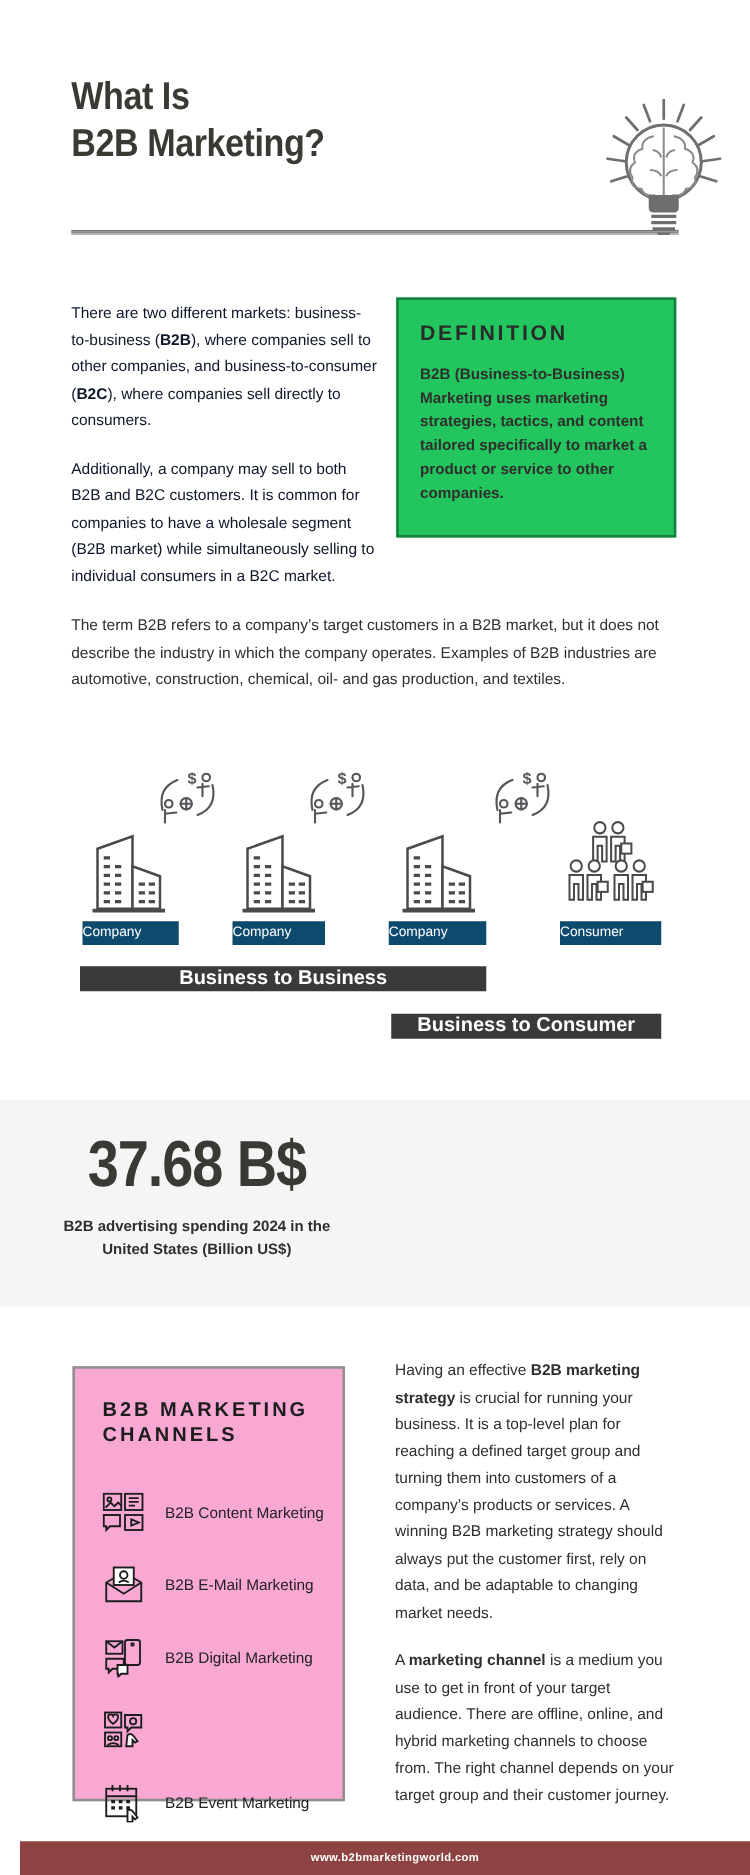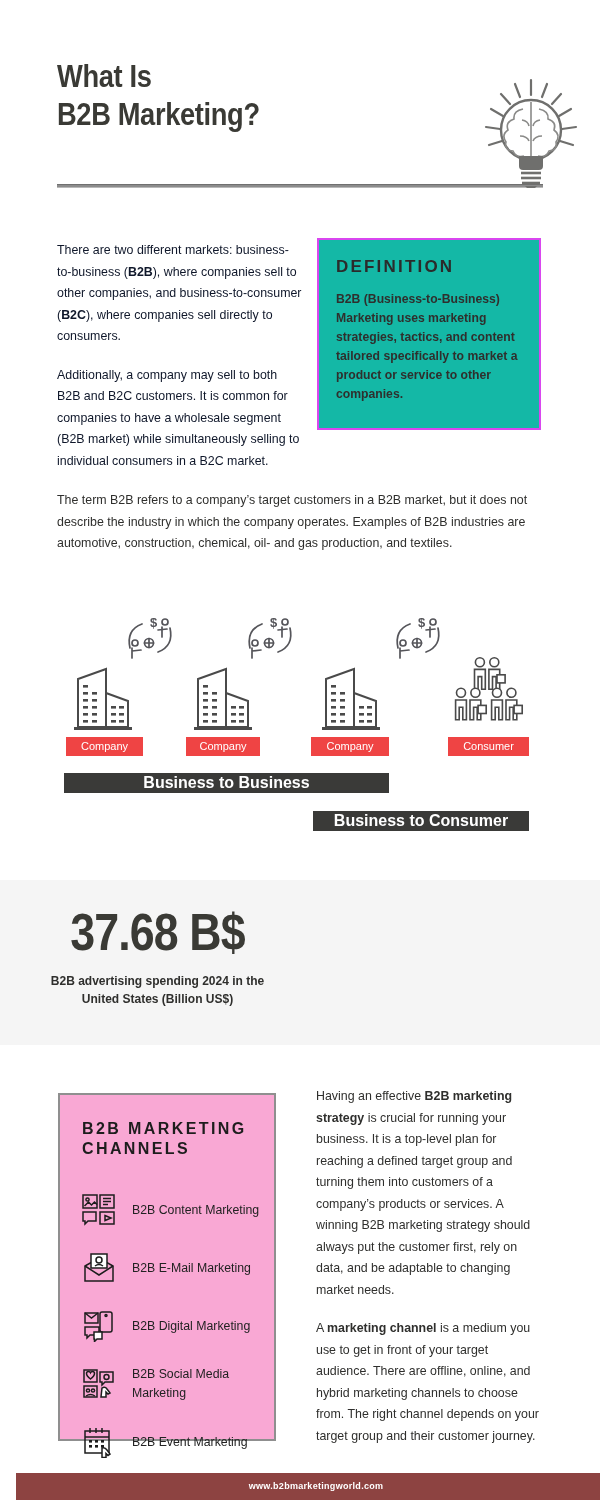--- a/index.html
+++ b/index.html
@@ -38,42 +38,42 @@
   
   .intro-left {
     position: absolute; left: 57px; top: 240px; width: 245px;
     font-size: 12.4px; line-height: 21.5px; color: #0f172a;
   }
   .intro-left p + p { margin-top: 17px; }
   .intro-left b { font-weight: 700; }
 
   .defbox {
     position: absolute; left: 317px; top: 238px; width: 224px; height: 192px;
-    background: #14b8a6; border: 2px solid #d946ef; padding: 17px 16px 0 17px;
+    background: #22c55e; border: 2px solid #15803d; padding: 17px 16px 0 17px;
   }
   .def-title {
     font-family: "Liberation Sans Narrow", "Liberation Sans", sans-serif;
     font-weight: 700; font-size: 17px; letter-spacing: 2.2px; color: #2b2b2b;
     margin-bottom: 13px;
   }
   .def-body { font-size: 12.2px; line-height: 19px; font-weight: 700; color: #2f2f2d; }
 
   .intro-wide {
     position: absolute; left: 57px; top: 490px; width: 486px;
     font-size: 12.4px; line-height: 21.5px; color: #2f2f2d;
   }
 
   
   .diagram { position: absolute; left: 0; top: 600px; width: 600px; height: 240px; }
   .trans-icon { position: absolute; width: 56px; height: 48px; }
   .bldg { position: absolute; width: 72px; height: 72px; }
   .people { position: absolute; width: 84px; height: 72px; }
   .tag {
-    position: absolute; height: 19px; background: #ef4444; color: #fff;
-    font-size: 11px; line-height: 19px; text-align: center; white-space: nowrap;
+    position: absolute; height: 19px; background: #0c4a6e; color: #fff;
+    font-size: 11px; line-height: 19px; text-align: left; white-space: nowrap;
   }
   .flowbar {
     position: absolute; height: 20px; background: #3a3a38; color: #fff;
     font-size: 16px; font-weight: 700; line-height: 20px; text-align: center;
   }
 
   
   .stats {
     position: absolute; left: 0; top: 880px; width: 600px; height: 165px;
     background: #f5f5f5;
@@ -384,21 +384,20 @@
             <path d="M8.5 11 q-4 -3 -4 -5.5 q0 -2 2 -2 q1.4 0 2 1.3 q0.6 -1.3 2 -1.3 q2 0 2 2 q0 2.5 -4 5.5 Z"></path>
             <path d="M18 4 h13 v10 h-8 l-3 3 v-3 h-2 Z"></path>
             <circle cx="24.5" cy="9" r="2.5"></circle>
             <rect x="2" y="18" width="13" height="11"></rect>
             <circle cx="6" cy="22.5" r="1.6"></circle>
               <circle cx="11" cy="22.5" r="1.6"></circle>
             <path d="M4 28 q4.5 -3 9 0"></path>
             <path d="M20 20 q3 -2 5 1 l3 4 l-2 1 l-2 -2 v5 h-5 Z" fill="#fff"></path>
           </g>
         </svg>
-        <span class="chan-label">B2B Social Media Marketing</span>
       </div>
 
       <div class="chan-item">
         <svg class="chan-ico" viewBox="0 0 34 32">
           <g stroke="#1d1d1d" stroke-width="1.5" fill="none">
             <rect x="3" y="5" width="24" height="22"></rect>
             <path d="M3 11 h24"></path>
             <path d="M8 2 v5 M14 2 v5 M20 2 v5"></path>
             <g fill="#1d1d1d" stroke="none">
               <rect x="7" y="14" width="3" height="2.6"></rect>

